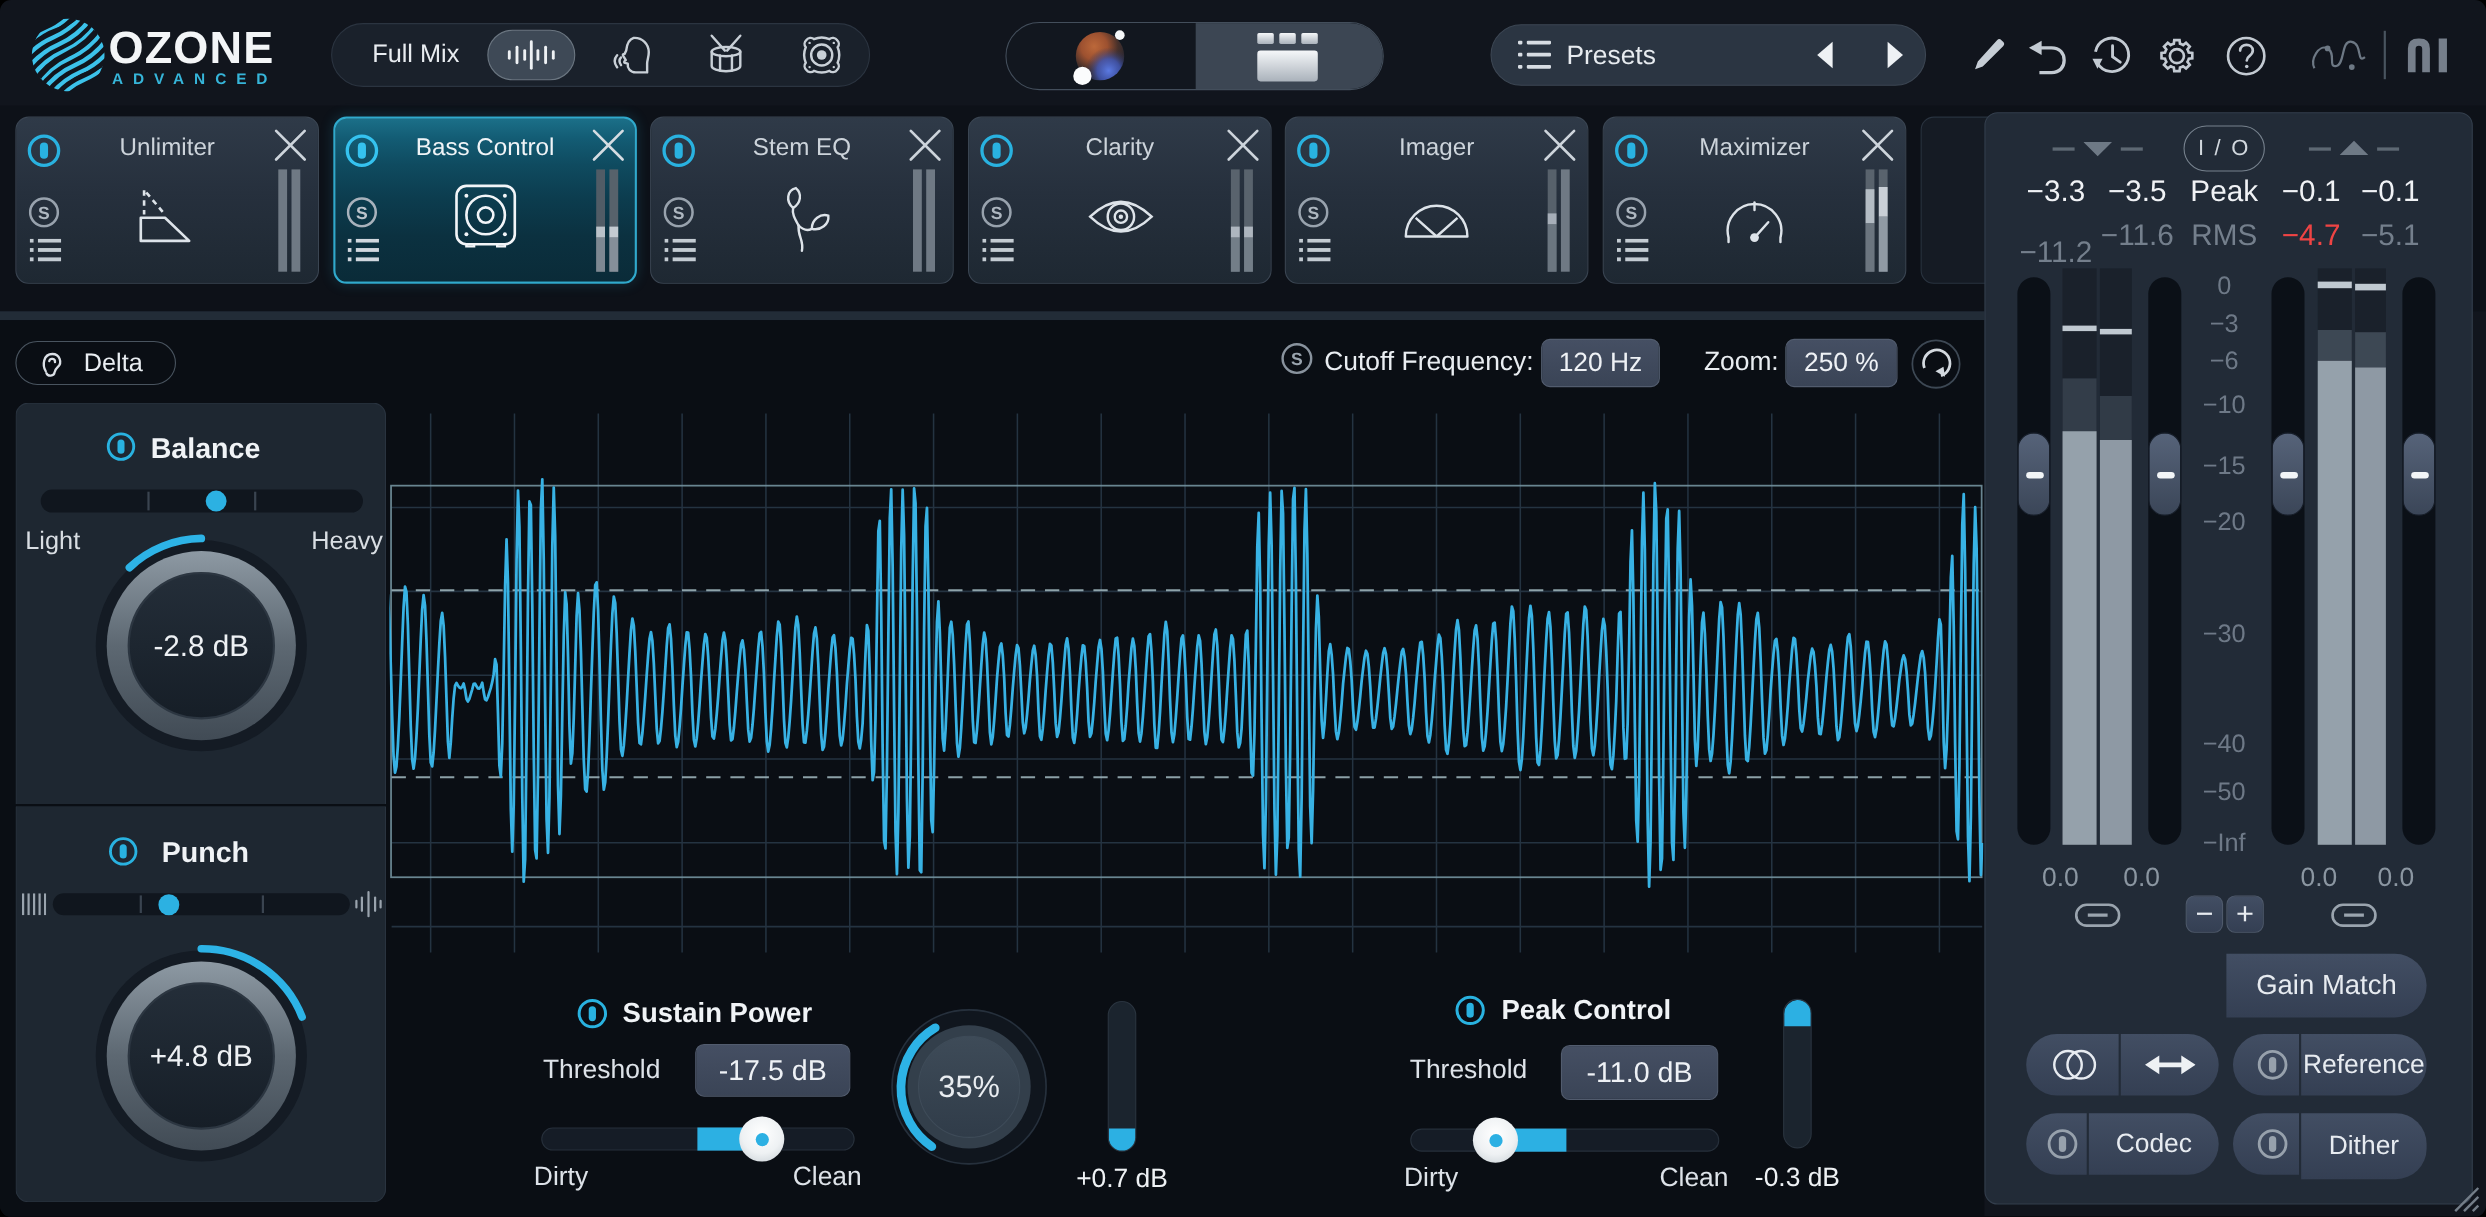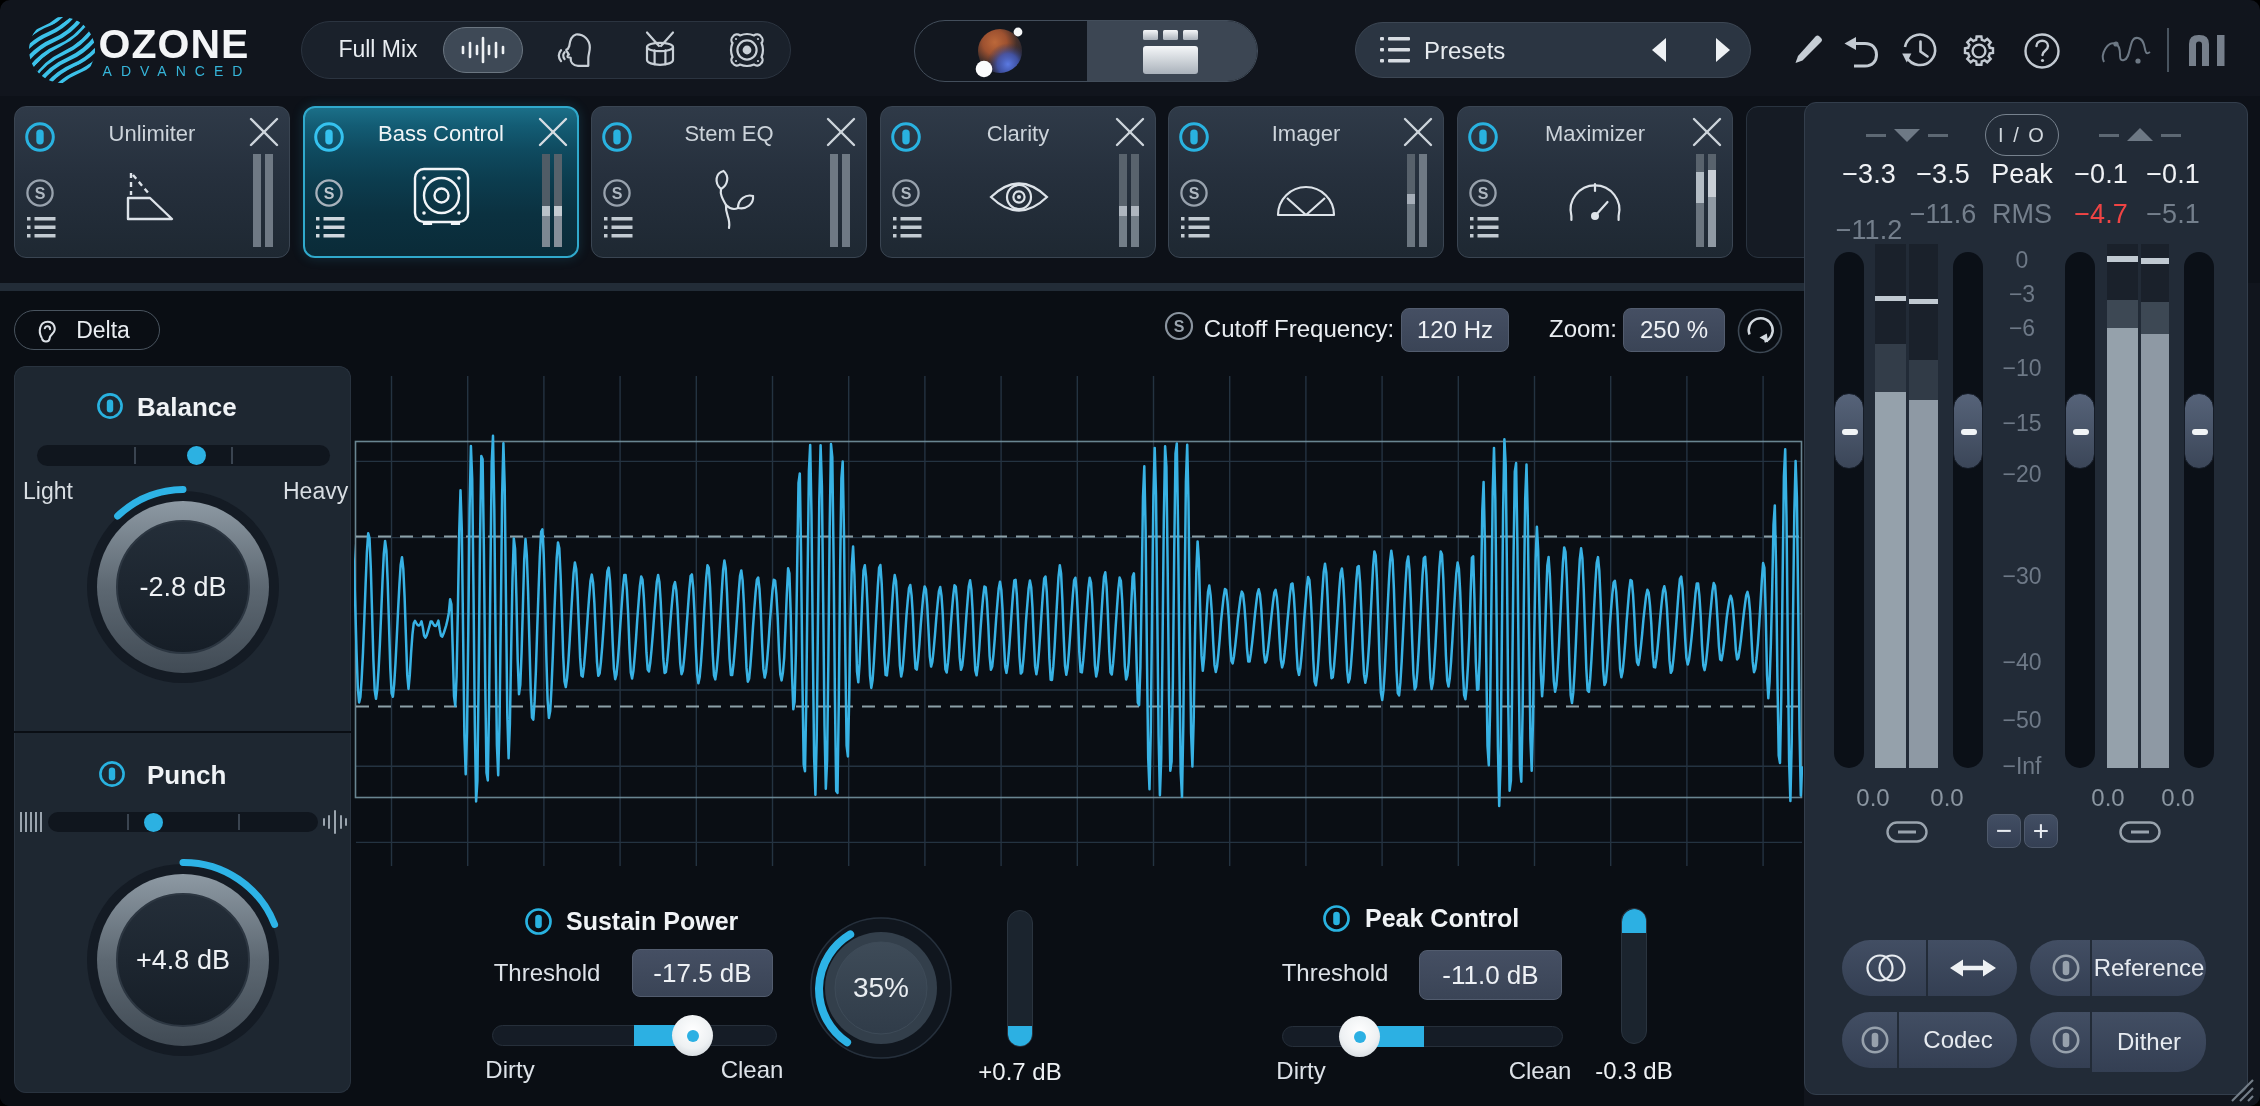--- a/index.html
+++ b/index.html
@@ -38,21 +38,21 @@
 <path d="M-6 38 Q14 32 33 37 T72 36" stroke-width="4.2"></path>
 <path d="M-6 46 Q14 40 33 45 T72 44" stroke-width="4"></path>
 <path d="M-6 54 Q14 48 33 53 T72 52" stroke-width="3.8"></path>
 <path d="M-4 62 Q14 56 32 61 T70 60" stroke-width="3.4"></path>
 <path d="M-8 36 Q12 28 34 33 T76 30" stroke-width="5.5" stroke="#12161e"></path>
 <path d="M-10 10 Q20 2 40 9 T80 8" stroke-width="2.5" stroke="#12161e"></path>
 <path d="M-10 59 Q20 51 40 58 T80 57" stroke-width="2.5" stroke="#12161e"></path>
 </g>
     </svg>
 <div class="tc" style="left:174px;top:44px;font-size:41px;font-weight:bold;color:#f3f5f7;letter-spacing:1px">OZONE</div>
-<div class="tc" style="left:177px;top:71px;font-size:14px;font-weight:normal;color:#36b5d9;letter-spacing:9px">ADVANCED</div>
+<div class="tc" style="left:177px;top:71px;font-size:14px;font-weight:bold;color:#36b5d9;letter-spacing:9px">ADVANCED</div>
 
 <div class="ab" style="left:301px;top:21px;width:490px;height:58px;border-radius:29px;background:#1a212b;border:1px solid #2b3440"></div>
 <div class="tc" style="left:378px;top:49px;font-size:23px;color:#e8ecf0">Full Mix</div>
 <div class="ab" style="left:443px;top:27px;width:80px;height:46px;border-radius:23px;background:#3e4956;border:1px solid #6b7681"></div>
 <svg class="ab" style="left:459px;top:33px" width="48" height="34" viewBox="0 0 48 34" stroke="#eef1f4" stroke-width="2.6" stroke-linecap="round">
 <line x1="4" y1="14" x2="4" y2="20"></line>
       <line x1="11" y1="10" x2="11" y2="24"></line>
       <line x1="18" y1="13" x2="18" y2="21"></line>
       <line x1="24" y1="5" x2="24" y2="29"></line>
       <line x1="30" y1="13" x2="30" y2="21"></line>
@@ -606,38 +606,39 @@
       <div class="fdash"></div>
     </div>
 
 <div class="slab" style="left:2022px;top:260px">0</div>
 <div class="slab" style="left:2022px;top:294px">−3</div>
 <div class="slab" style="left:2022px;top:328px">−6</div>
 <div class="slab" style="left:2022px;top:368px">−10</div>
 <div class="slab" style="left:2022px;top:423px">−15</div>
 <div class="slab" style="left:2022px;top:474px">−20</div>
 <div class="slab" style="left:2022px;top:576px">−30</div>
-<div class="slab" style="left:2022px;top:662px">−40</div>
+<div class="slab" style="left:2022px;top:676px">−40</div>
 <div class="slab" style="left:2022px;top:720px">−50</div>
 <div class="slab" style="left:2022px;top:766px">−Inf</div>
 
 <div class="tc" style="left:1873px;top:798px;font-size:24px;color:#8b96a1">0.0</div>
 <div class="tc" style="left:1947px;top:798px;font-size:24px;color:#8b96a1">0.0</div>
 <div class="tc" style="left:2108px;top:798px;font-size:24px;color:#8b96a1">0.0</div>
 <div class="tc" style="left:2178px;top:798px;font-size:24px;color:#8b96a1">0.0</div>
 <svg class="ab" style="left:1886px;top:821px" width="42" height="22" viewBox="0 0 42 22" fill="none" stroke="#9aa4ae" stroke-width="2.4">
 <rect x="1.5" y="1.5" width="39" height="19" rx="9.5"></rect>
       <line x1="12" y1="11" x2="30" y2="11" stroke-width="3"></line>
 </svg>
 <svg class="ab" style="left:2119px;top:821px" width="42" height="22" viewBox="0 0 42 22" fill="none" stroke="#9aa4ae" stroke-width="2.4">
 <rect x="1.5" y="1.5" width="39" height="19" rx="9.5"></rect>
       <line x1="12" y1="11" x2="30" y2="11" stroke-width="3"></line>
 </svg>
 <div class="btn" style="left:1987px;top:814px;width:34px;height:34px;border-radius:8px;border:1px solid #4e596b;font-size:28px">−</div>
 <div class="btn" style="left:2024px;top:814px;width:34px;height:34px;border-radius:8px;border:1px solid #4e596b;font-size:28px">+</div>
+<div class="btn" style="left:2024px;top:867px;width:182px;height:58px;border-radius:0 29px 29px 0">Gain Match</div>
 
 <div class="btn" style="left:1842px;top:940px;width:84px;height:56px;border-radius:28px 0 0 28px"></div>
 <div class="btn" style="left:1928px;top:940px;width:89px;height:56px;border-radius:0 28px 28px 0"></div>
 <svg class="ab" style="left:1864px;top:953px" width="44" height="30" viewBox="0 0 44 30" fill="none" stroke="#e7ebf0" stroke-width="2.2">
 <circle cx="16" cy="15" r="12.5"></circle>
       <circle cx="28" cy="15" r="12.5"></circle>
 </svg>
 <svg class="ab" style="left:1950px;top:957px" width="46" height="22" viewBox="0 0 46 22" fill="#eef1f4">
 <path d="M0 11 L13 2.5 L13 8.8 L33 8.8 L33 2.5 L46 11 L33 19.5 L33 13.2 L13 13.2 L13 19.5 Z"></path>
 </svg>

